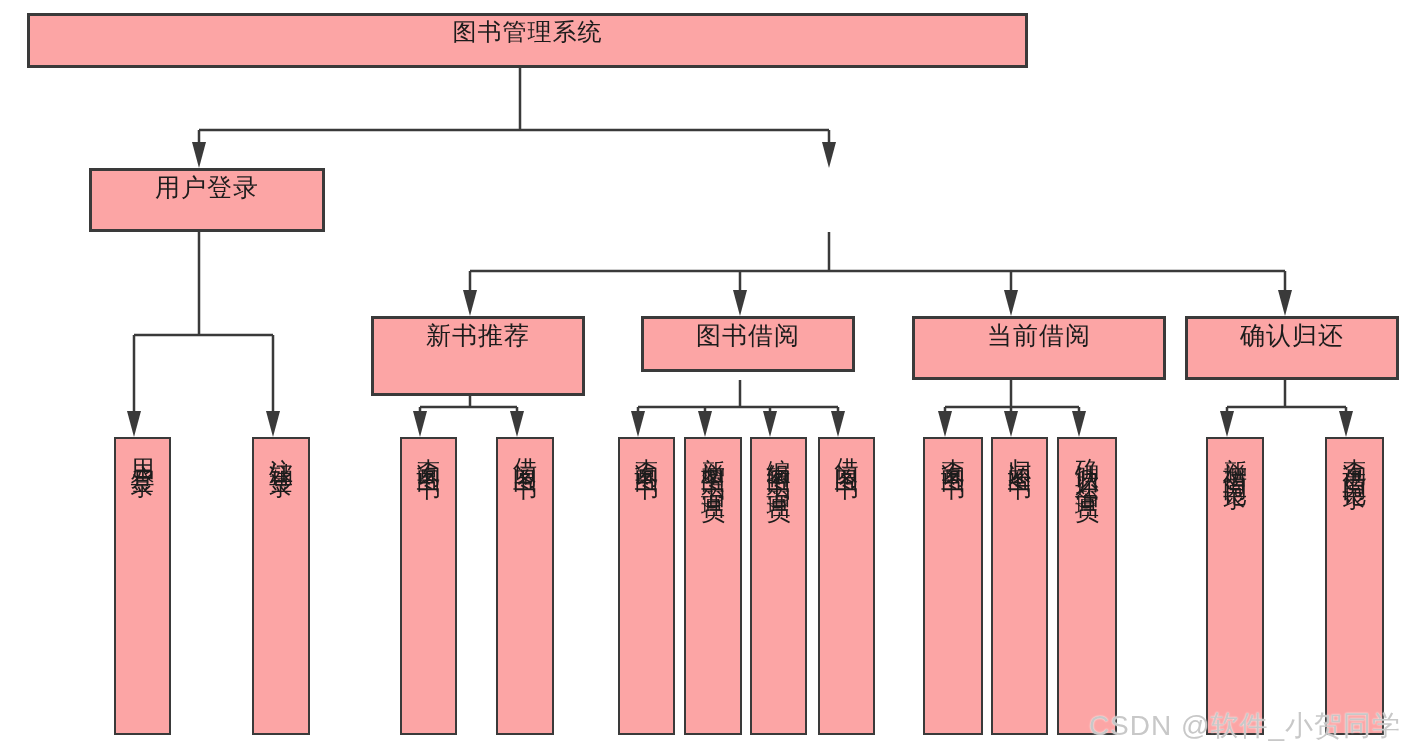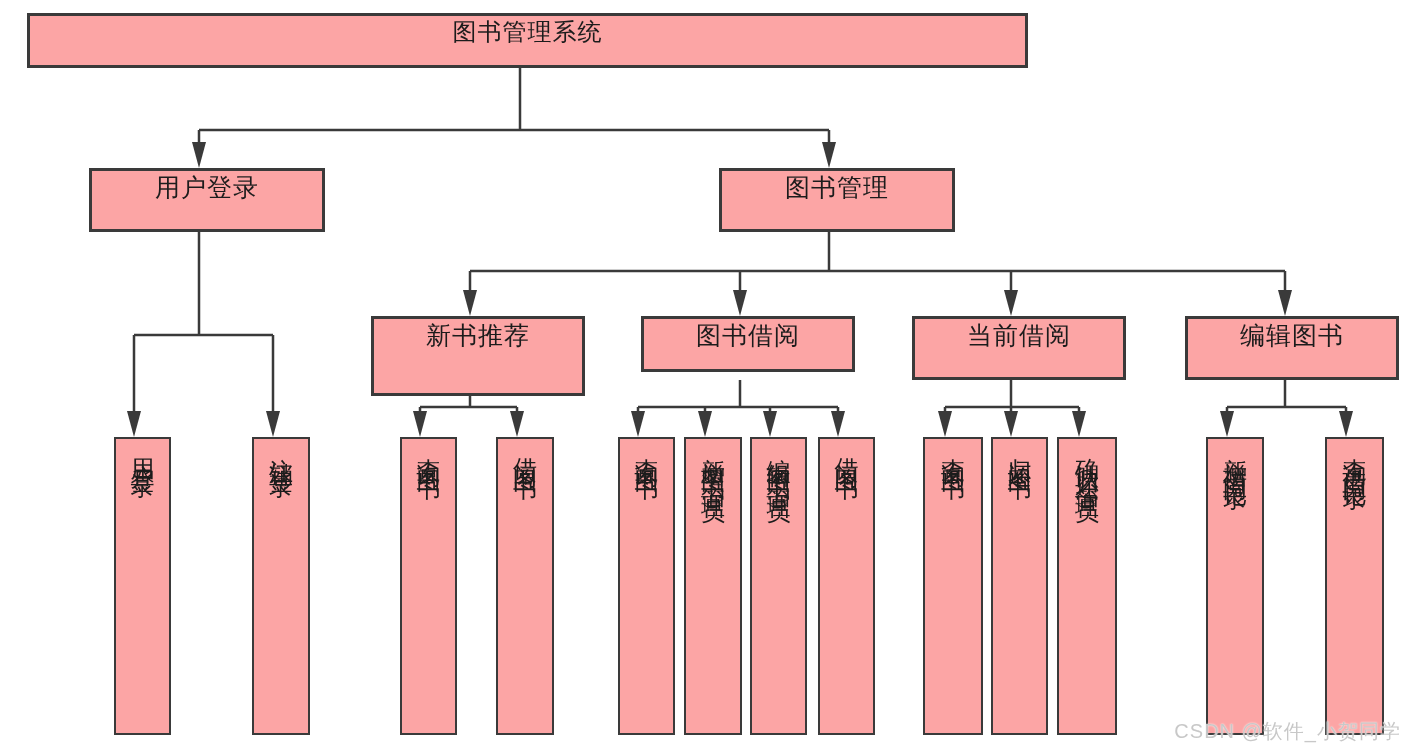--- a/index.html
+++ b/index.html
@@ -24,21 +24,21 @@
   .node.root{border-width:3px; font-size:24px;}
   .node.leaf{
     border-width:2px; font-size:24px;
   }
   .node.leaf span{
     writing-mode:vertical-rl; text-orientation:mixed;
     letter-spacing:6px; line-height:1;
   }
   #watermark{
     position:absolute; z-index:2; right:4px; bottom:2px;
-    font-size:20px; letter-spacing:1px; color:var(--watermark);
+    font-size:28px; letter-spacing:1px; color:var(--watermark);
     text-shadow:0 0 2px #ffffff;
   }
 </style>
 </head>
 <body>
 
 <div id="canvas">
 
   <svg id="wires" width="1405" height="747" viewBox="0 0 1405 747">
 
@@ -76,35 +76,32 @@
     <polygon class="ar" points="1339,411 1353,411 1346,437"></polygon>
   </svg>
 
   <div class="node root" style="left:19px;top:13px;width:1001px;height:55px;">
     <span>图书管理系统</span>
   </div>
 
   <div class="node" style="left:81px;top:168px;width:236px;height:64px;">
     <span>用户登录</span>
   </div>
-  <div class="node" style="left:711px;top:168px;width:236px;height:64px;">
-    <span>图书管理</span>
-  </div>
 
   <div class="node" style="left:363px;top:316px;width:214px;height:80px;">
     <span>新书推荐</span>
   </div>
   <div class="node" style="left:633px;top:316px;width:214px;height:56px;">
     <span>图书借阅</span>
   </div>
-  <div class="node" style="left:904px;top:316px;width:214px;height:64px;">
+  <div class="node" style="left:904px;top:316px;width:254px;height:64px;">
     <span>当前借阅</span>
   </div>
   <div class="node" style="left:1177px;top:316px;width:214px;height:64px;">
-    <span>编辑图书</span>
+    <span>确认归还</span>
   </div>
 
   <div class="node leaf" style="left:106px;top:437px;width:57px;height:298px;">
     <span>用户登录</span>
   </div>
   <div class="node leaf" style="left:244px;top:437px;width:58px;height:298px;">
     <span>注销登录</span>
   </div>
 
   <div class="node leaf" style="left:392px;top:437px;width:57px;height:298px;">

